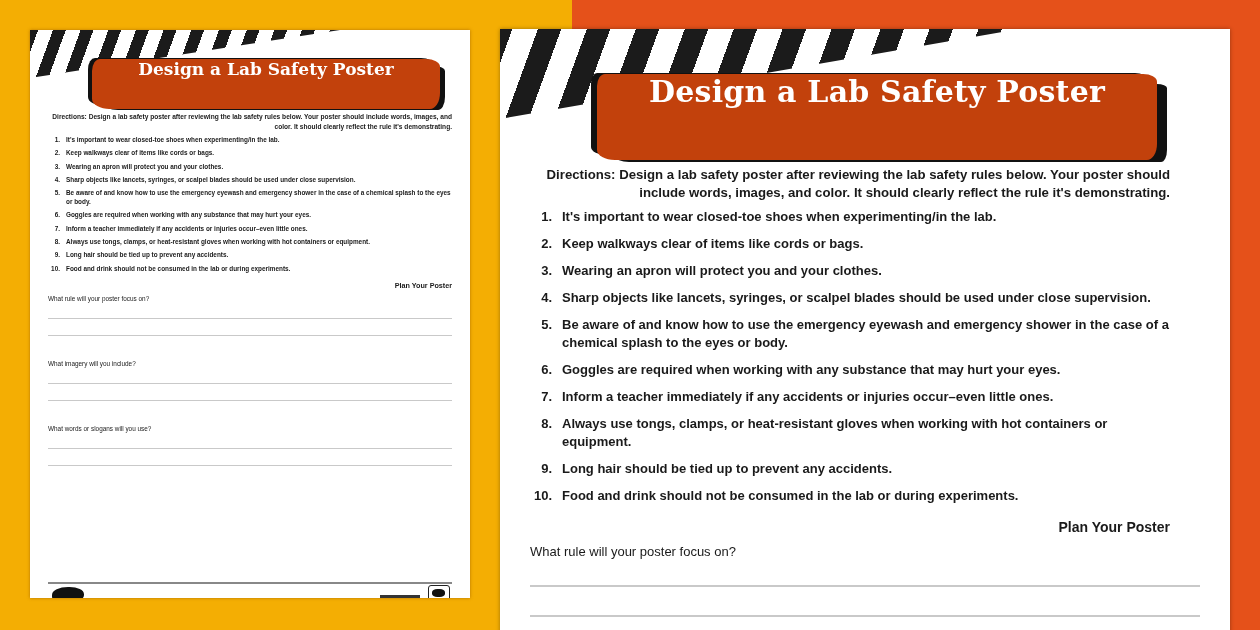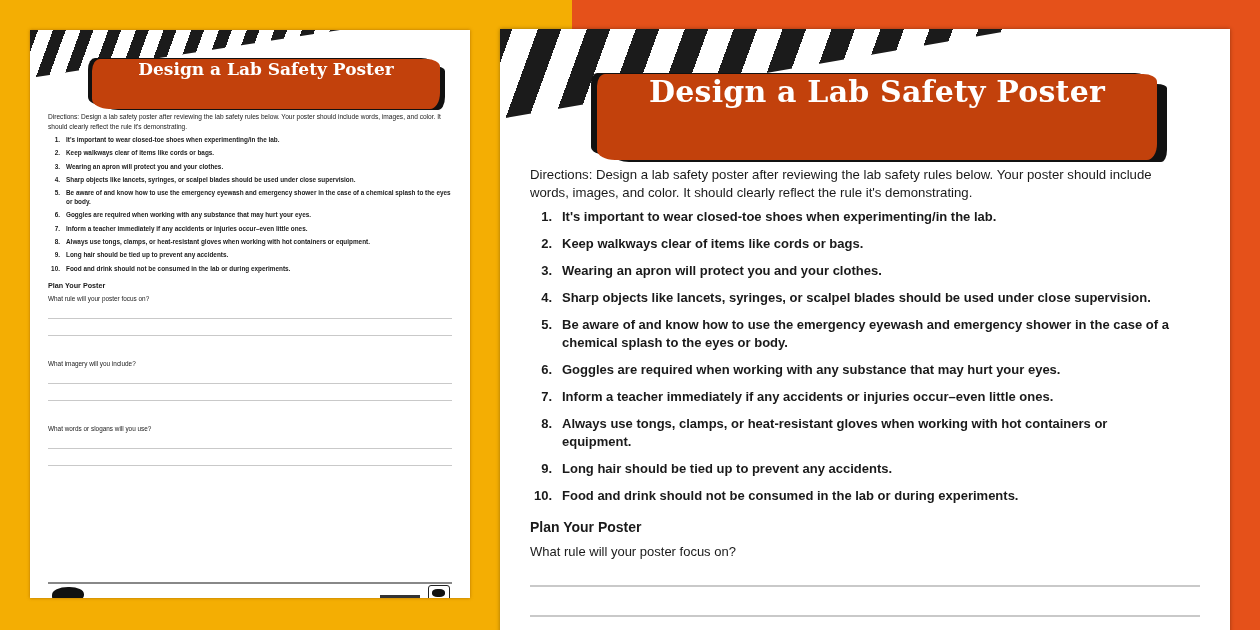--- a/index.html
+++ b/index.html
@@ -27,34 +27,34 @@
             border-radius: 8px 14px 10px 18px / 12px 8px 16px 10px; font-family: "DejaVu Serif", serif; font-weight: bold; margin-top: 12px; }
   .big .banner { left: 97px; top: 33px; width: 560px; height: 86px; font-size: 30px; letter-spacing: 0.2px;
                  box-shadow: 14px 6px 0 -4px #111, -8px -3px 0 -2px #111; }
   .small .banner { left: 62px; top: 17px; width: 348px; height: 50px; font-size: 17px;
                    box-shadow: 8px 4px 0 -3px #111, -5px -2px 0 -1px #111; }
 
   .content { position: absolute; color: #1a1a1a; font-family: "Liberation Sans", sans-serif; }
   .big .content { left: 30px; top: 137px; width: 640px; }
   .small .content { left: 18px; top: 82px; width: 404px; }
 
-  .directions { font-weight: normal; }
+  .directions { font-weight: bold; text-align: right; }
   .big .directions { font-size: 13.2px; line-height: 18px; margin-bottom: 6px; }
   .small .directions { font-size: 6.6px; line-height: 10px; margin-bottom: 3px; }
 
   ol.rules { list-style: none; }
   .big ol.rules li { font-size: 13px; font-weight: bold; display: flex; }
   .small ol.rules li { font-size: 6.4px; font-weight: bold; display: flex; }
   .rule-num { display: inline-block; text-align: right; flex: none; }
   .big .rule-num { width: 22px; margin-right: 10px; }
   .small .rule-num { width: 12px; margin-right: 6px; }
   .big ol.rules li { line-height: 18px; margin-bottom: 9px; }
   .small ol.rules li { line-height: 9px; margin-bottom: 4.3px; }
 
-  .plan-title { text-align: left; font-weight: bold; }
+  .plan-title { text-align: right; font-weight: bold; }
   .big .plan-title { font-size: 14px; margin-top: 14px; margin-bottom: 9px; }
   .small .plan-title { font-size: 7.2px; margin-top: 8px; margin-bottom: 5px; }
 
   .question { font-weight: normal; }
   .big .question { font-size: 13px; }
   .small .question { font-size: 6.4px; }
 
   .write-line { border-top: 2px solid #c9c9c9; }
   .big .write-line { width: 670px; margin-top: 26px; }
   .big .write-line + .write-line { margin-top: 28px; }

